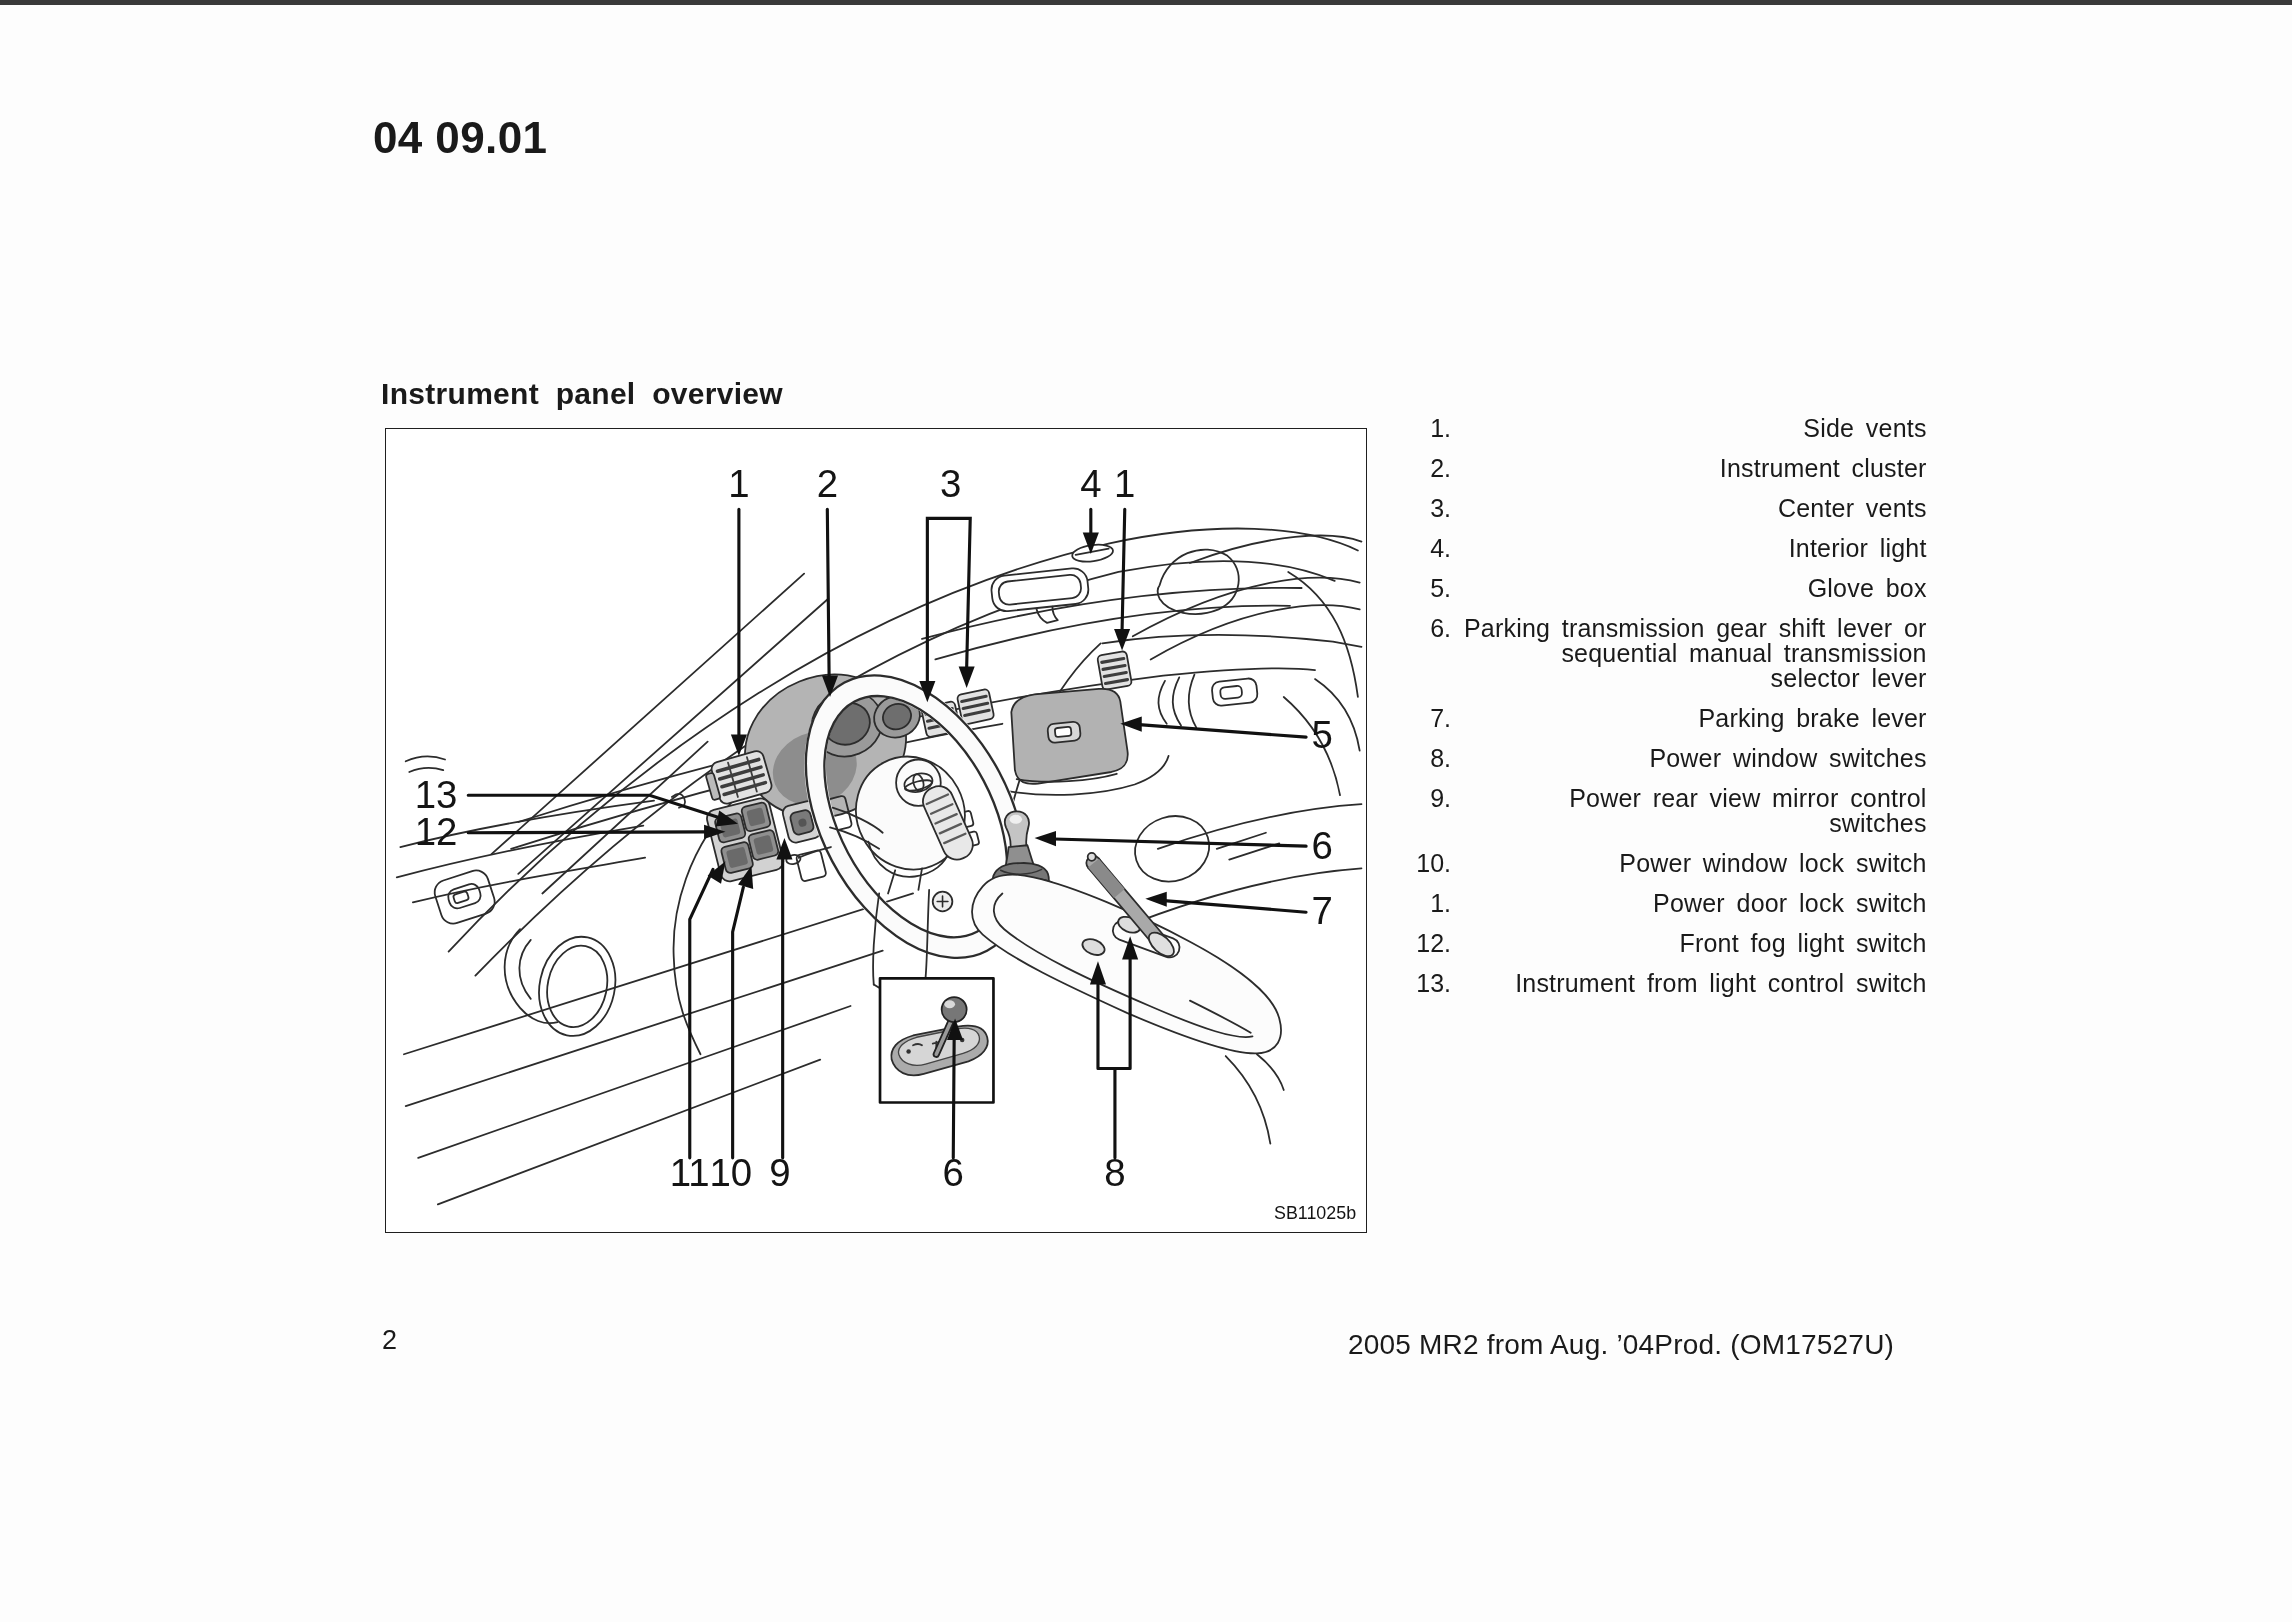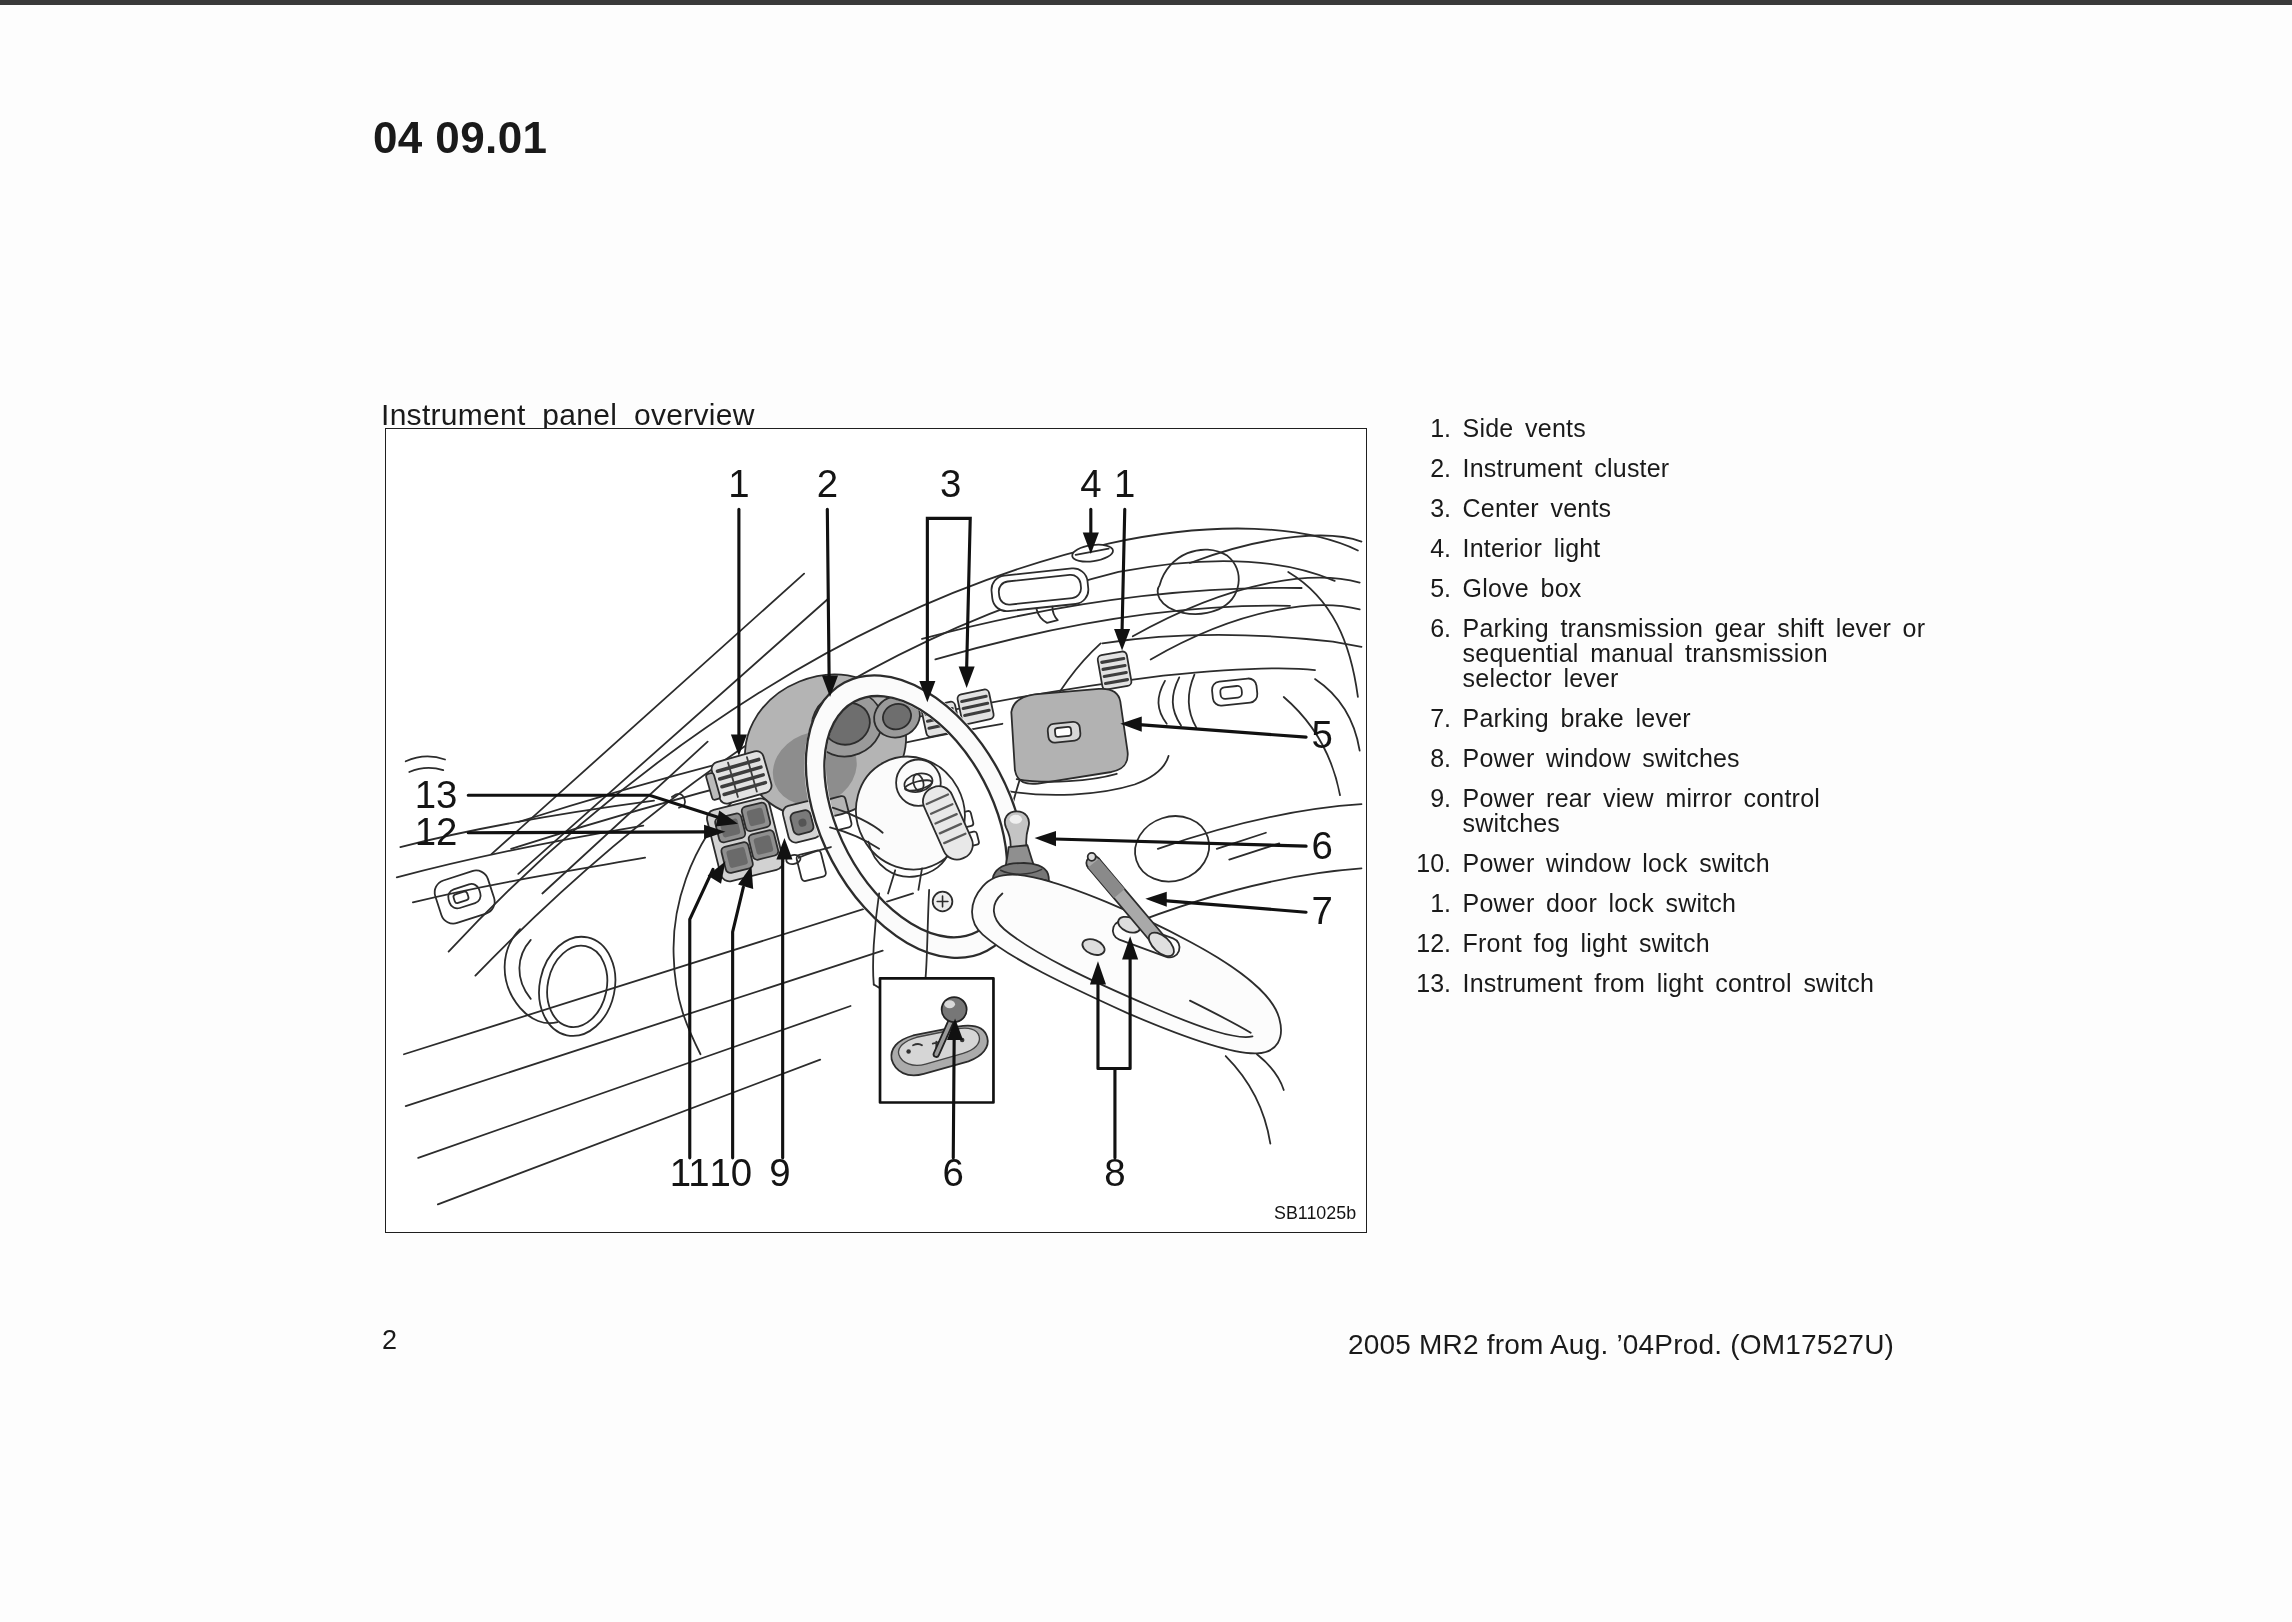--- a/index.html
+++ b/index.html
@@ -2,27 +2,27 @@
 <html style="font-size:14.3px"><head>
 <meta charset="utf-8">
 <style>
   html,body{margin:0;padding:0;}
   body{
     width:2293px;height:1623px;position:relative;background:#fdfdfd;
     font-family:"Liberation Sans",sans-serif;color:#1a1a1a;overflow:hidden;
   }
   .topbar{position:absolute;left:0;top:0;width:2293px;height:4.5px;background:#3a3a3a;}
   .header-code{position:absolute;left:373px;top:113px;font-size:44px;font-weight:bold;letter-spacing:0.4px;}
-  .section-title{position:absolute;left:381px;top:398px;font-size:30px;font-weight:normal;word-spacing:8px;letter-spacing:0.3px;}
+  .section-title{position:absolute;left:381px;top:377px;font-size:30px;font-weight:bold;word-spacing:8px;letter-spacing:0.3px;}
   .figure-box{position:absolute;left:385px;top:428px;width:982px;height:805px;border:1.8px solid #1f1f1f;background:#fff;box-sizing:border-box;}
   .figure-box svg{display:block;width:100%;height:100%;}
   .legend{position:absolute;left:1412px;top:416px;width:515px;}
   .lrow{display:flex;margin-bottom:15px;font-size:25px;line-height:25px;}
   .lnum{width:39px;flex:none;text-align:right;}
-  .ltext{margin-left:11.6px;width:464px;word-spacing:4.5px;letter-spacing:0.2px;}
+  .ltext{margin-left:11.6px;width:464px;word-spacing:4.5px;letter-spacing:0.2px;text-align:right;}
   .page-num{position:absolute;left:382px;top:1325px;font-size:27px;}
   .footer-note{position:absolute;left:1348px;top:1329px;font-size:28px;letter-spacing:0.2px;}
   text{font-family:"Liberation Sans",sans-serif;fill:#141414;}
   .cnum{font-size:43px;}
   .fcode{font-size:20px;}
 </style>
 </head>
 <body>
 
 <div class="topbar"></div>

